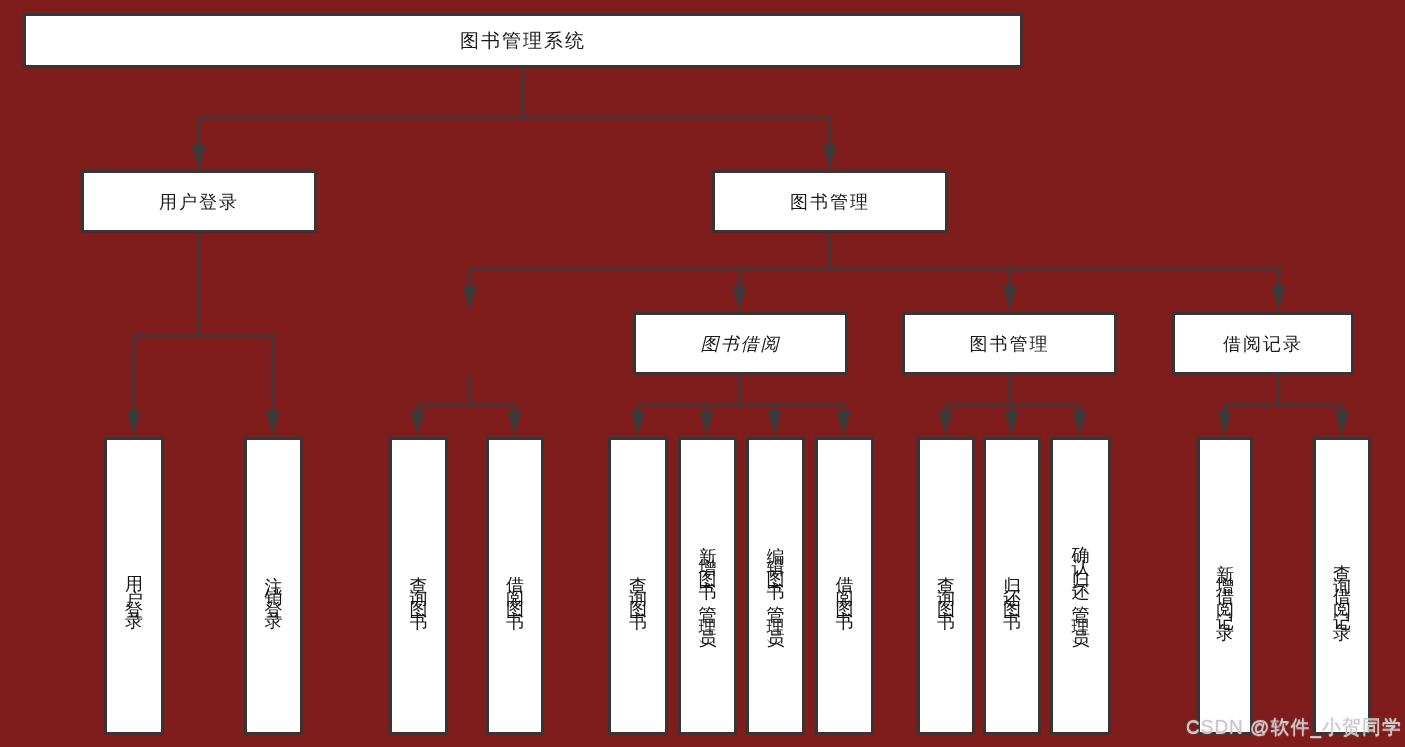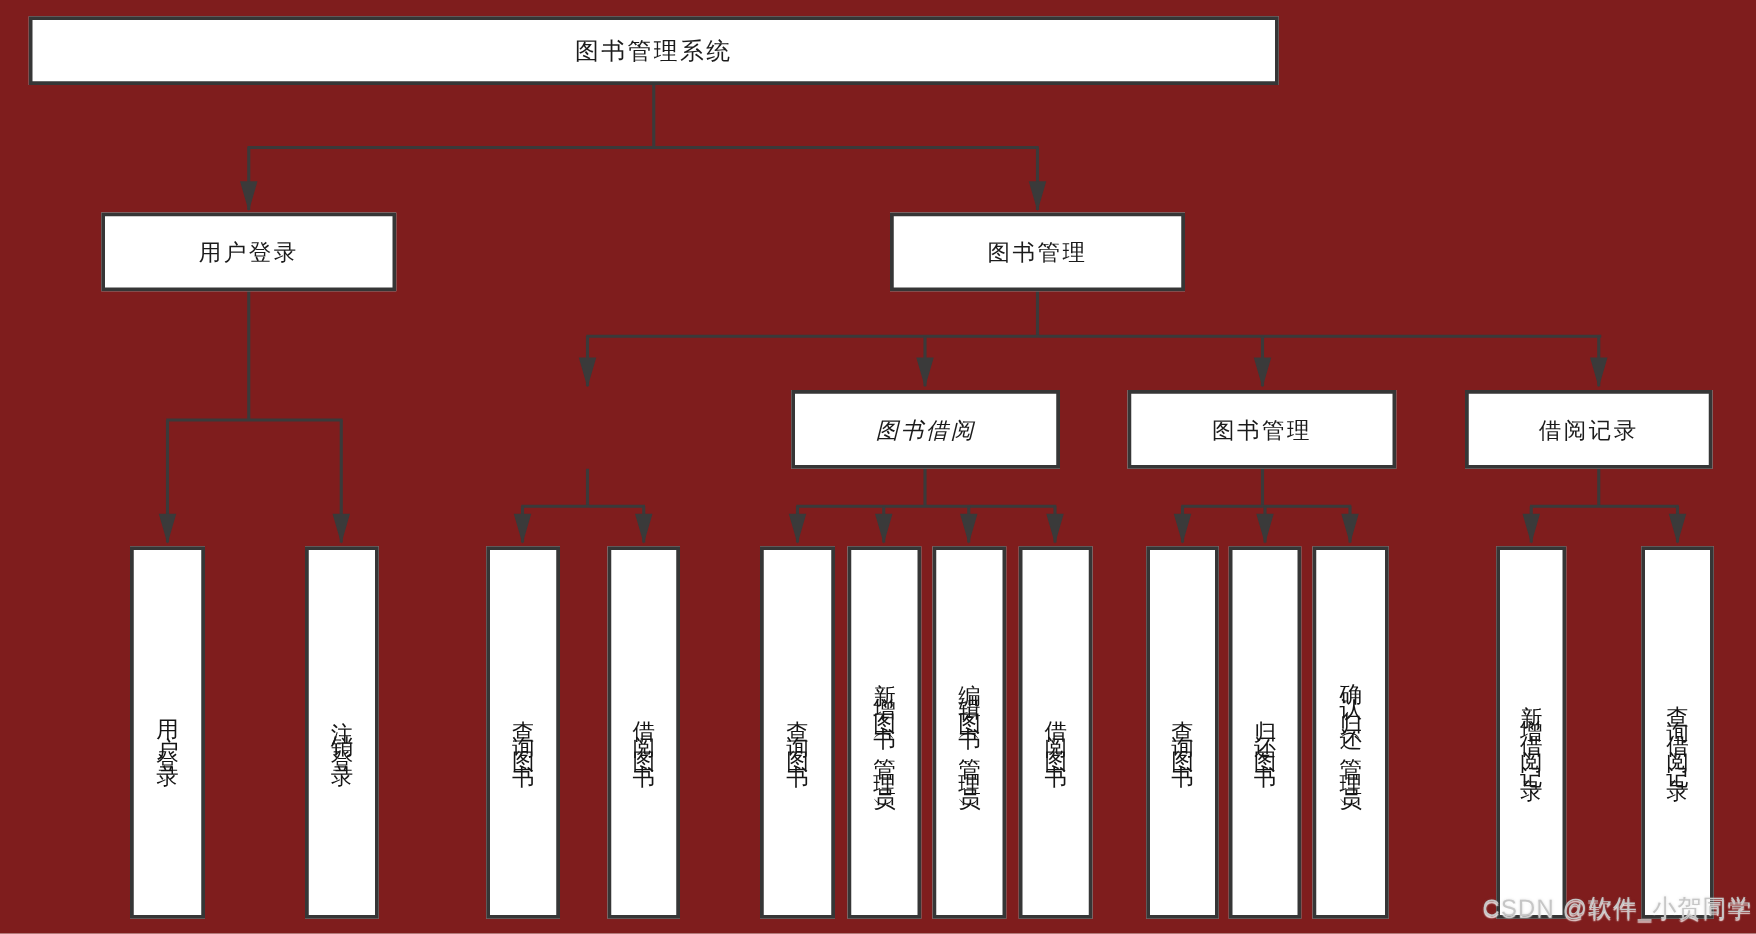--- a/index.html
+++ b/index.html
@@ -151,21 +151,21 @@
     </g>
   </svg>
 
   <div class="node node-h node-root">图书管理系统</div>
 
   <div class="node node-h lvl2" style="left:81px;width:236px;">用户登录</div>
   <div class="node node-h lvl2" style="left:712px;width:236px;">图书管理</div>
 
   <div class="node node-h lvl3" style="left:633px;width:215px;font-style:italic;">图书借阅</div>
   <div class="node node-h lvl3" style="left:902px;width:215px;">图书管理</div>
-  <div class="node node-h lvl3" style="left:1172px;width:198px;">借阅记录</div>
+  <div class="node node-h lvl3" style="left:1172px;width:182px;">借阅记录</div>
 
   <div class="node leaf" style="left:104px;width:60px;">
     <span>用户登录</span>
   </div>
   <div class="node leaf" style="left:244px;width:59px;">
     <span>注销登录</span>
   </div>
 
   <div class="node leaf" style="left:389px;width:59px;">
     <span>查询图书</span>

